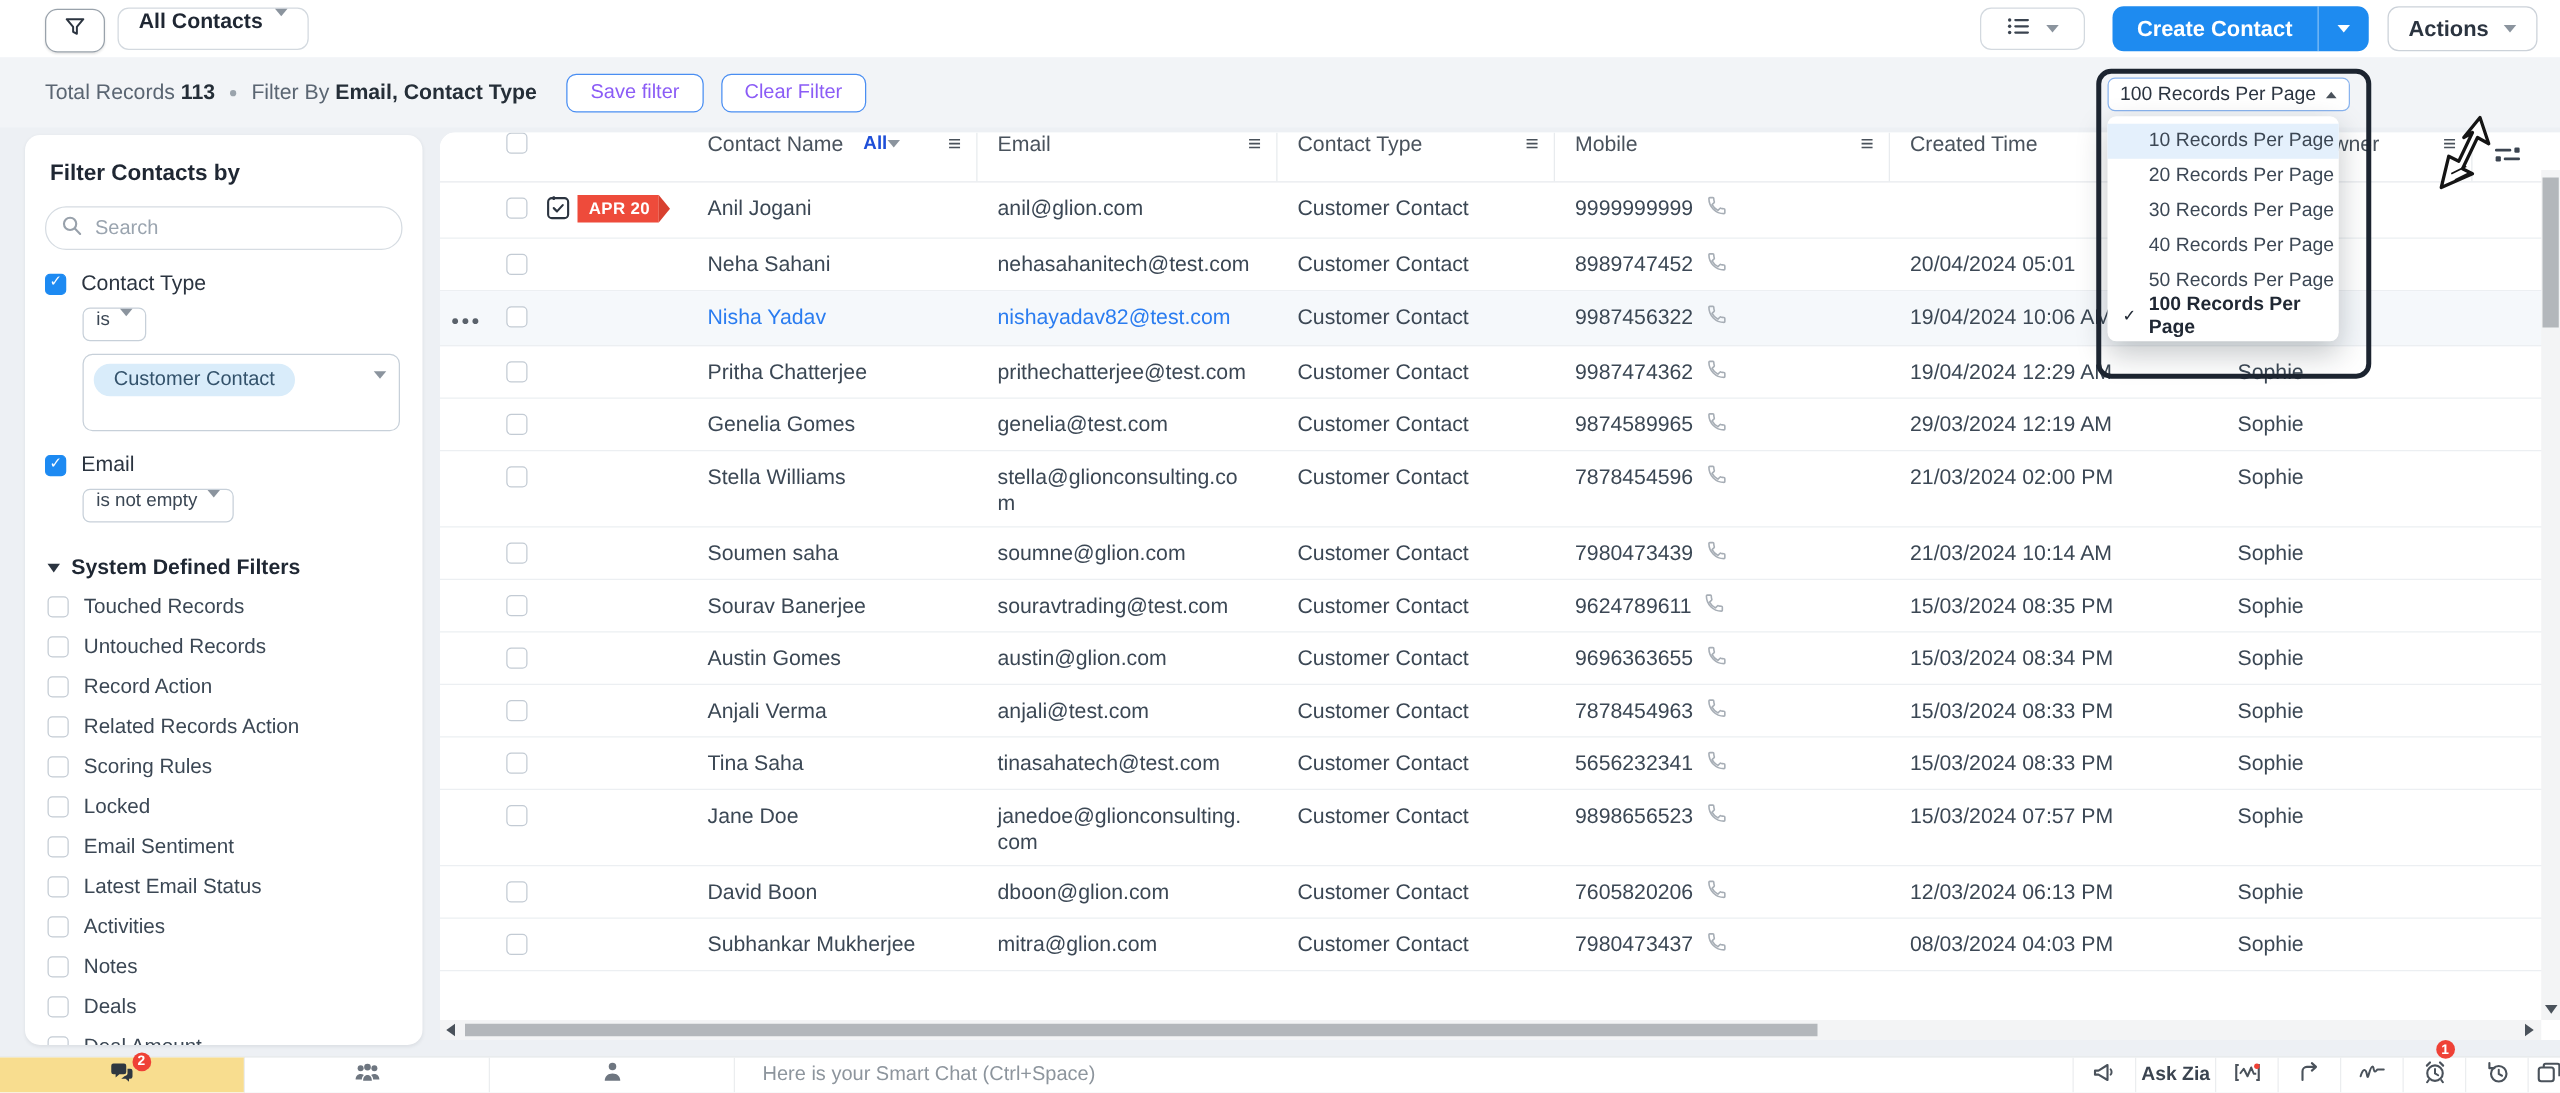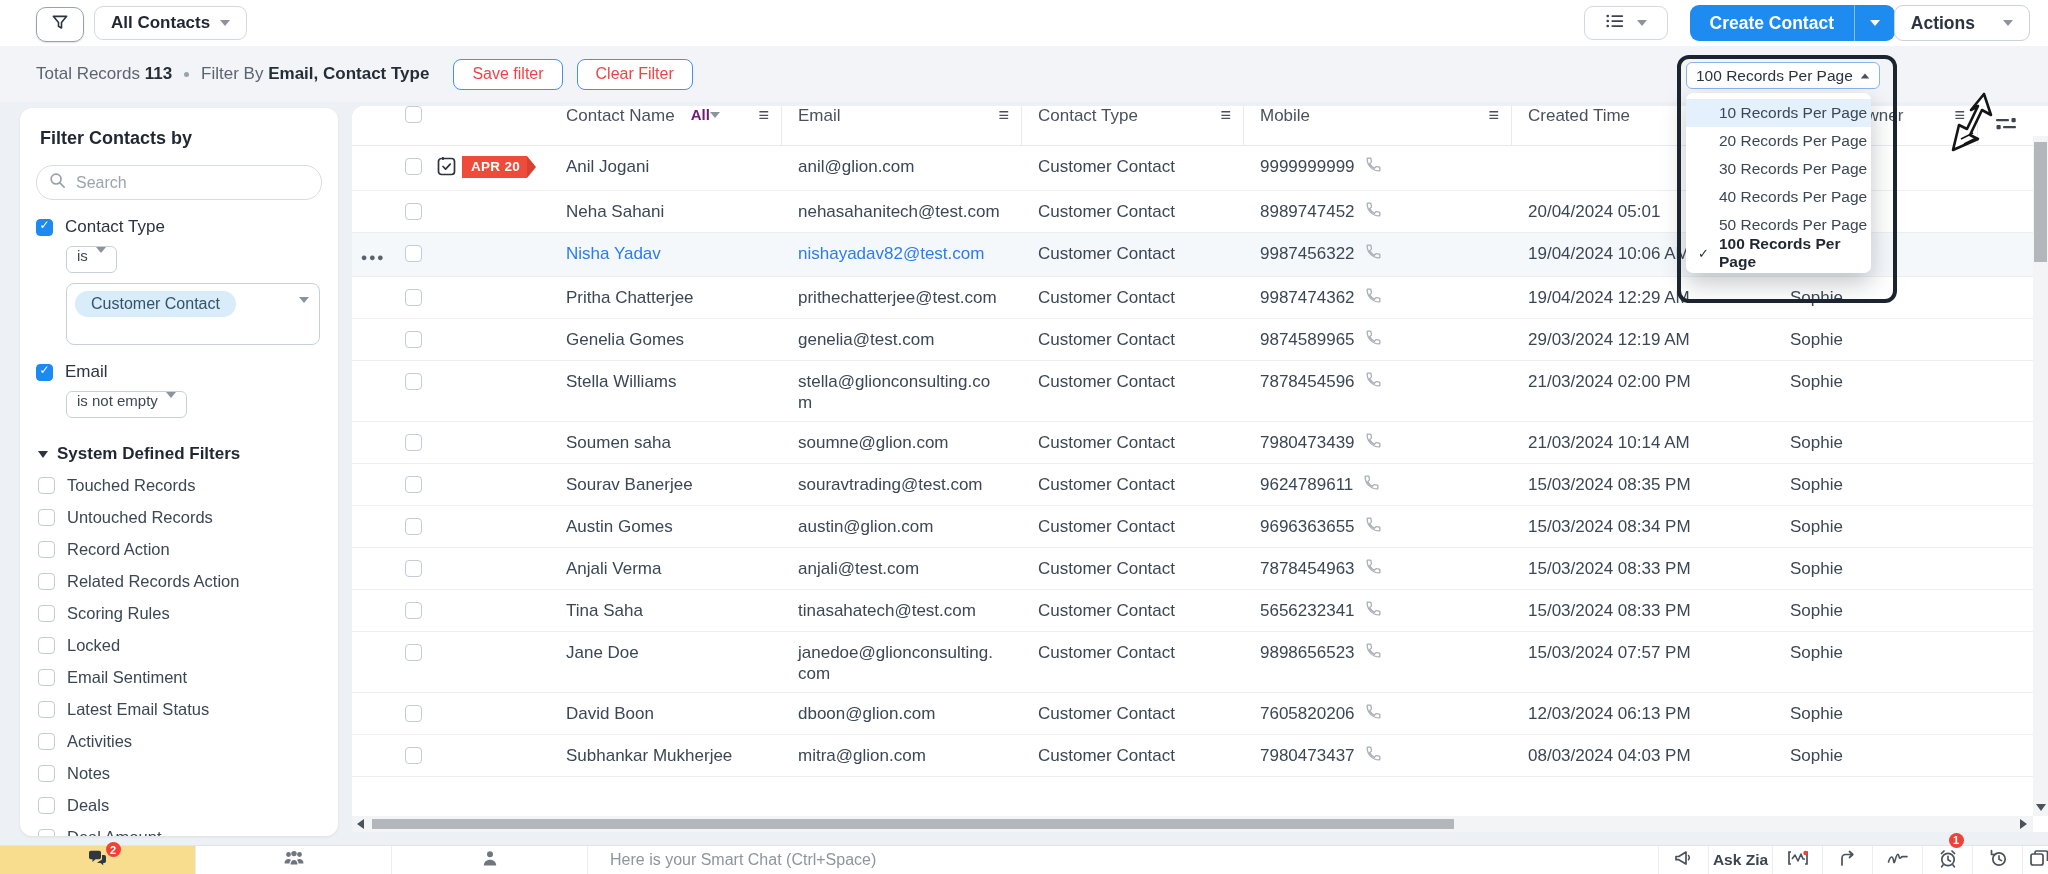--- a/index.html
+++ b/index.html
@@ -6,38 +6,38 @@
   body{
     width:2048px;height:874px;position:relative;overflow:hidden;
     background:#edf0f4;color:#3b4754;
     font-family:"Liberation Sans","DejaVu Sans",sans-serif;
   }
   
   .topbar{position:absolute;left:0;top:0;width:100%;height:46px;background:#fff}
   .btn-funnel{position:absolute;left:36px;top:7px;width:46px;height:33px;border:1.6px solid #99a2ab;
     border-radius:10px;background:#fff;display:flex;align-items:center;justify-content:center;box-shadow:0 1px 2px rgba(0,0,0,.12)}
   .btn-view{position:absolute;left:94px;top:6px;height:34px;padding:0 16px;border:1.5px solid #d3d9df;border-radius:9px;
-    background:#fff;display:flex;align-items:center;gap:10px;font-weight:700;font-size:17px;color:#1f2733;box-sizing:border-box}
+    background:#fff;display:flex;gap:10px;font-weight:700;font-size:17px;color:#1f2733;box-sizing:border-box}
   .car{width:0;height:0;border-left:5px solid transparent;border-right:5px solid transparent;border-top:6px solid #8b949e;display:inline-block}
   .car-up{width:0;height:0;border-left:5px solid transparent;border-right:5px solid transparent;border-bottom:6px solid #4a525b;display:inline-block}
   .btn-list{position:absolute;right:380px;top:6px;width:84px;height:34px;border:1.5px solid #d3d9df;border-radius:9px;background:#fff;
     display:flex;align-items:center;justify-content:center;gap:12px;box-sizing:border-box}
   .btn-create{position:absolute;right:153px;top:5px;height:36px;border-radius:9px;background:#1e8bf0;color:#fff;
     display:flex;align-items:stretch;overflow:hidden}
   .btn-create .lbl{display:flex;align-items:center;padding:0 20px;font-weight:700;font-size:17.5px}
   .btn-create .split{width:40px;display:flex;align-items:center;justify-content:center;border-left:1px solid rgba(255,255,255,.45)}
   .btn-create .split .car{border-top-color:#fff}
   .btn-actions{position:absolute;right:18px;top:5px;height:36px;padding:0 16px;border:1.5px solid #ccd2d9;border-radius:9px;background:#fff;
-    display:flex;align-items:center;gap:28px;font-weight:700;font-size:17.5px;color:#2b3440;box-sizing:border-box}
+    display:flex;align-items:center;gap:12px;font-weight:700;font-size:17.5px;color:#2b3440;box-sizing:border-box}
   
   .recordsbar{position:absolute;left:0;top:46px;width:100%;height:56px;background:#f2f4f7}
   .rb-left{position:absolute;left:36px;top:0;height:56px;display:flex;align-items:center;font-size:17px;color:#5a6572}
   .rb-left b{color:#252e38}
   .dotsep{width:5px;height:5px;border-radius:50%;background:#9aa3ac;margin:0 12px}
-  .btn-filter{height:31px;padding:0 18px;border:1.5px solid #4a8ef2;border-radius:8px;background:#fff;color:#ef4444;
+  .btn-filter{height:31px;padding:0 18px;border:1.5px solid #4a8ef2;border-radius:8px;background:#fff;color:#8b5cf6;
     font-size:16px;display:flex;align-items:center;margin-left:14px;box-sizing:border-box}
   .btn-filter.first{margin-left:24px}
   .range-label{position:absolute;left:1904px;top:60px;font-size:18px;font-weight:700;color:#252e38}
   .chev{display:inline-block;width:11px;height:11px;border-left:2.4px solid;border-bottom:2.4px solid;box-sizing:border-box}
   .chev-l{position:absolute;left:1978px;top:64px;transform:rotate(45deg);color:#c3c8cf}
   .chev-r{position:absolute;left:2012px;top:64px;transform:rotate(-135deg);color:#454c55}
   .mini-caret{position:absolute;left:1890px;top:66px;width:0;height:0;border-top:5px solid transparent;border-bottom:5px solid transparent;border-left:6px solid #8b949e}
   
   .select-pp{position:absolute;left:1686px;top:62px;width:194px;height:27px;background:#fff;border:1.5px solid #8ab4ee;border-radius:6px;
     box-sizing:border-box;display:flex;align-items:center;justify-content:space-between;padding:0 9px;font-size:15.5px;color:#2b3440;z-index:45}
@@ -79,21 +79,21 @@
   .c-gutter{width:42px;flex:none}
   .c-check{width:38px;flex:none;display:flex;justify-content:center}
   .c-badge{width:100px;flex:none}
   .c-name{width:250px;flex:none;padding-left:34px}
   .c-email{width:240px;flex:none;padding-left:16px}
   .c-type{width:222px;flex:none;padding-left:16px}
   .c-mobile{width:268px;flex:none;padding-left:16px}
   .c-created{width:262px;flex:none;padding-left:16px}
   .c-owner{flex:1;padding-left:16px;min-width:0}
   .c-tools{width:56px;flex:none;display:flex;align-items:center;justify-content:center;border-left:1px solid #e8ebee}
-  .allsel{margin-left:16px;display:flex;align-items:center;gap:0;font-size:15px;font-weight:700;color:#701a75}
+  .allsel{margin-left:16px;display:flex;align-items:center;gap:0;font-size:15px;font-weight:700;color:#1d4ed8}
   .tbody{}
   .trow{display:flex;border-bottom:1px solid #eceff2;min-height:42px;box-sizing:border-box;padding-right:15px}
   .trow.hover{background:#f5f8fb}
   .cell{box-sizing:border-box;padding-top:10px;padding-bottom:8px;font-size:17px;line-height:21px;color:#3b4754}
   .cell.c-check{padding-top:12px;align-items:flex-start}
   .cell.c-gutter{display:flex;justify-content:center;padding-top:14px}
   .cell.c-badge{display:flex;gap:5px;align-items:flex-start;padding-top:9px;padding-left:4px}
   .dots{color:#5a626b;font-size:11px;letter-spacing:1.5px;font-weight:700}
   .em{display:inline-block;max-width:202px;word-break:break-all}
   .link{color:#2a7cf0}

